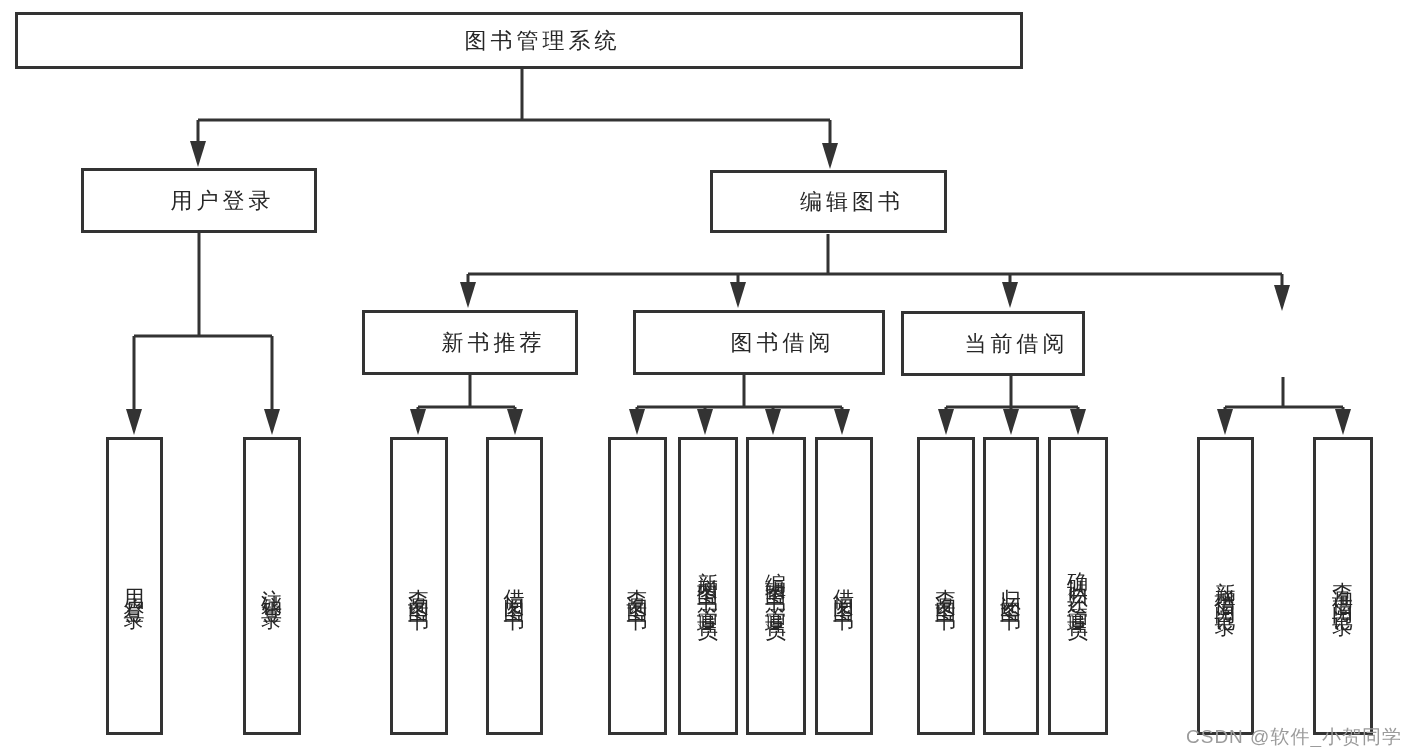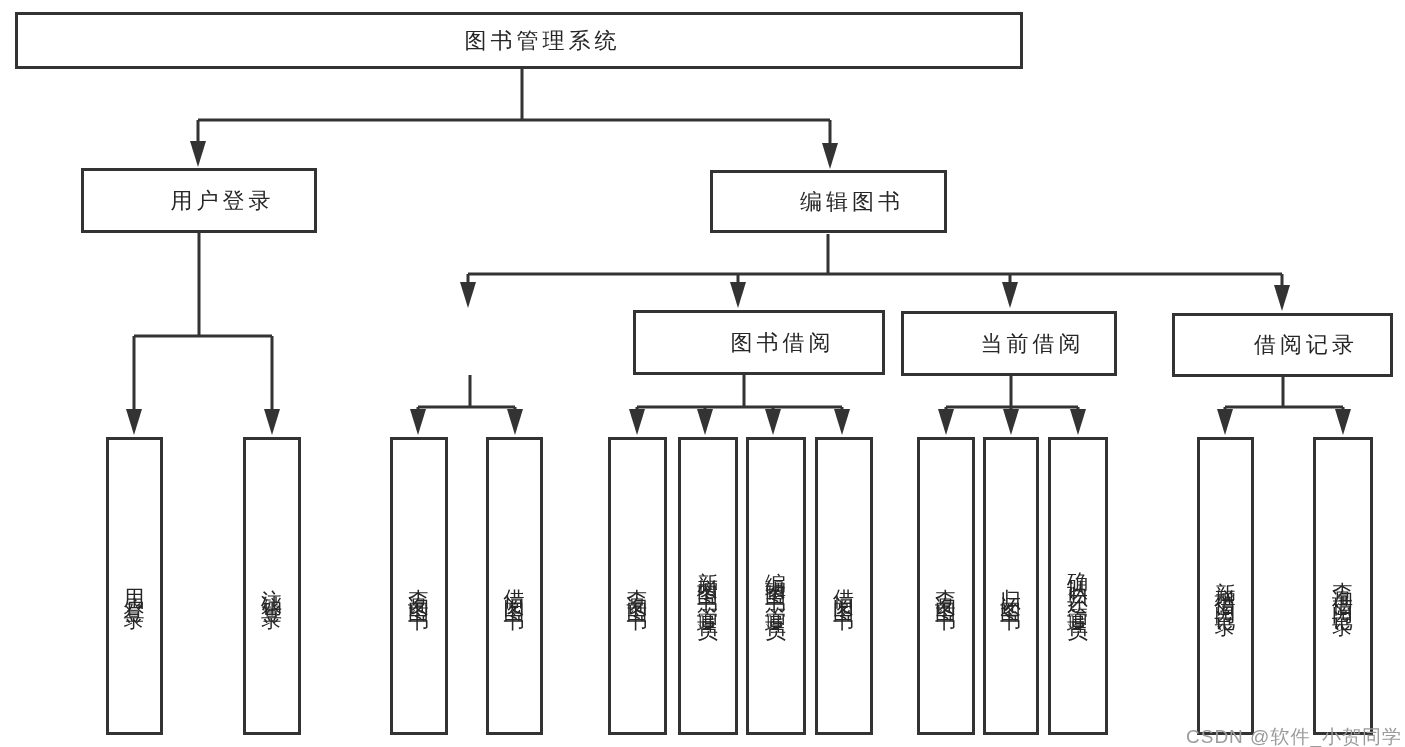--- a/index.html
+++ b/index.html
@@ -134,28 +134,28 @@
     <span>图书管理系统</span>
   </div>
 
   <div class="hbox" style="left:81px; top:168px; width:236px; height:65px;">
     <span>用户登录</span>
   </div>
   <div class="hbox" style="left:710px; top:170px; width:237px; height:63px;">
     <span>编辑图书</span>
   </div>
 
+  <div class="hbox" style="left:362px; top:310px; width:216px; height:65px;">
+    <span>新书推荐</span>
+  </div>
   <div class="hbox" style="left:633px; top:310px; width:252px; height:65px;">
     <span>图书借阅</span>
   </div>
-  <div class="hbox" style="left:901px; top:311px; width:216px; height:65px;">
+  <div class="hbox" style="left:901px; top:311px; width:184px; height:65px;">
     <span>当前借阅</span>
-  </div>
-  <div class="hbox" style="left:1172px; top:313px; width:221px; height:64px;">
-    <span>借阅记录</span>
   </div>
 
   <div class="vbox" style="left:106px; width:57px;">
     <span class="vtext">用户登录</span>
   </div>
   <div class="vbox" style="left:243px; width:58px;">
     <span class="vtext">注销登录</span>
   </div>
 
   <div class="vbox" style="left:390px; width:58px;">

